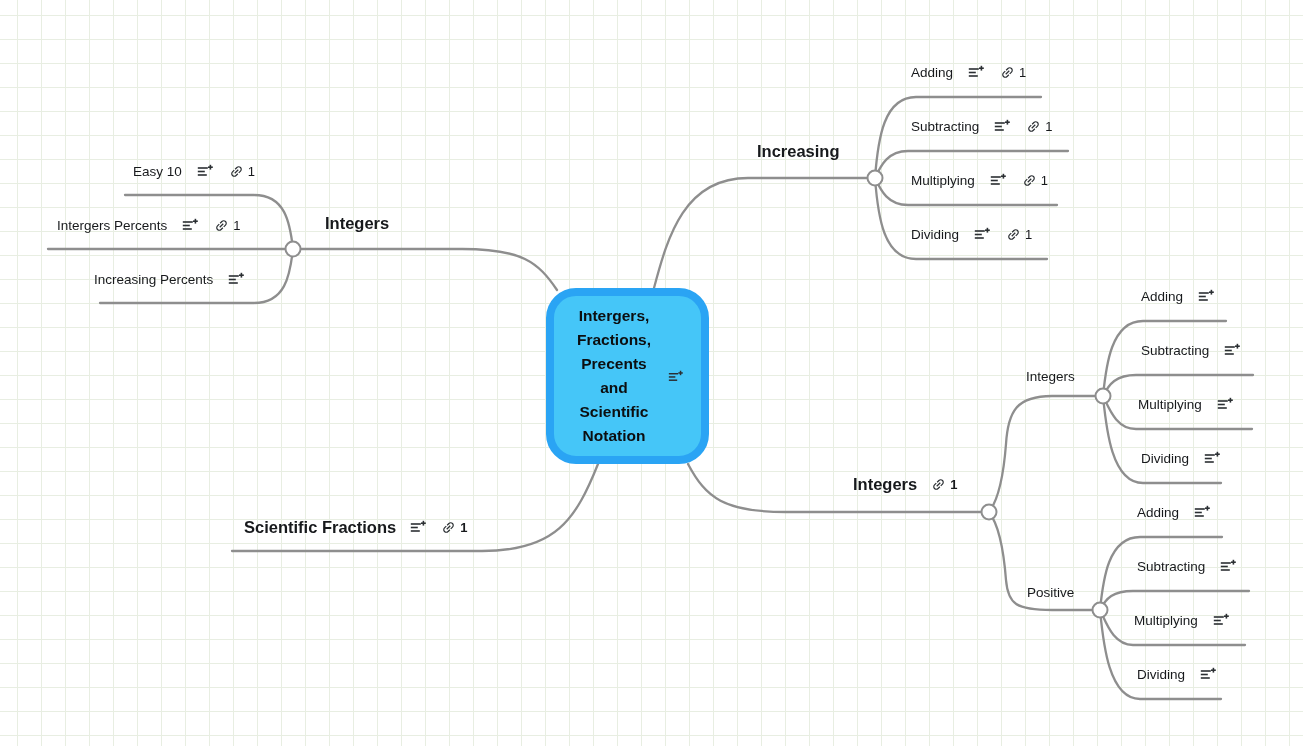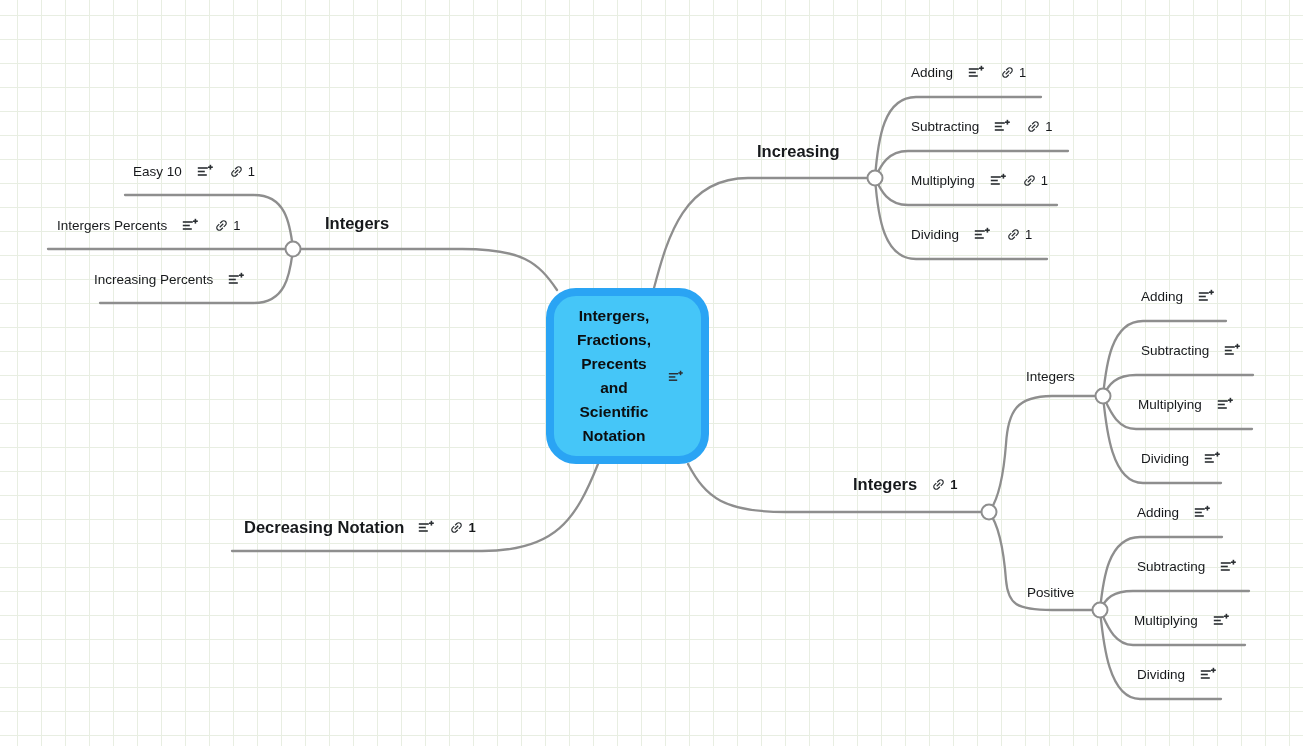--- a/index.html
+++ b/index.html
@@ -220,21 +220,21 @@
   <div class="row" style="left:94px;top:271px;">
     <span class="label">Increasing Percents</span>
     <span class="icon">
         <svg width="17" height="14">
           <use href="#i-notes"></use>
         </svg>
       </span>
   </div>
 
   <div class="row parent" style="left:244px;top:517px;">
-    <span class="label">Decreasing Notation</span>
+    <span class="label">Scientific Fractions</span>
     <span class="icon">
         <svg width="17" height="14">
           <use href="#i-notes"></use>
         </svg>
       </span>
     <span class="linkgroup">
         <span class="icon">
           <svg width="15" height="15">
             <use href="#i-link"></use>
           </svg>

